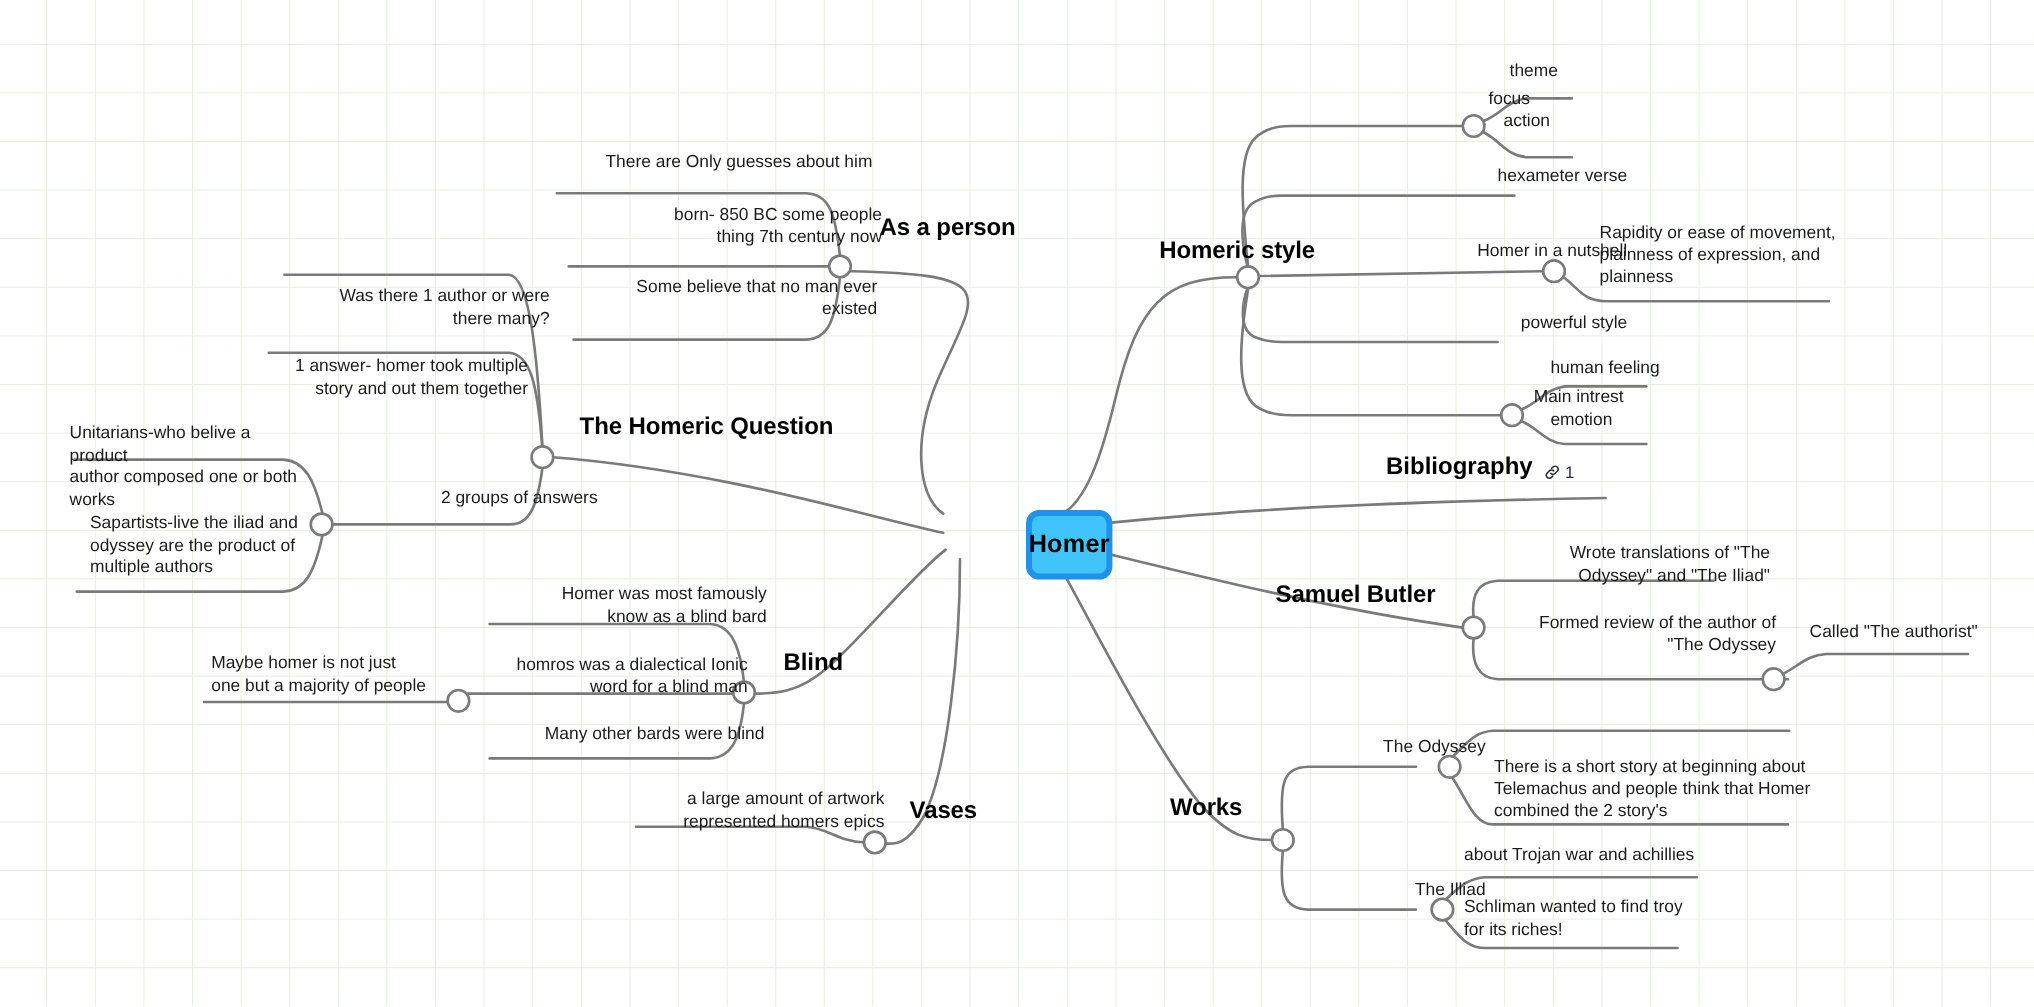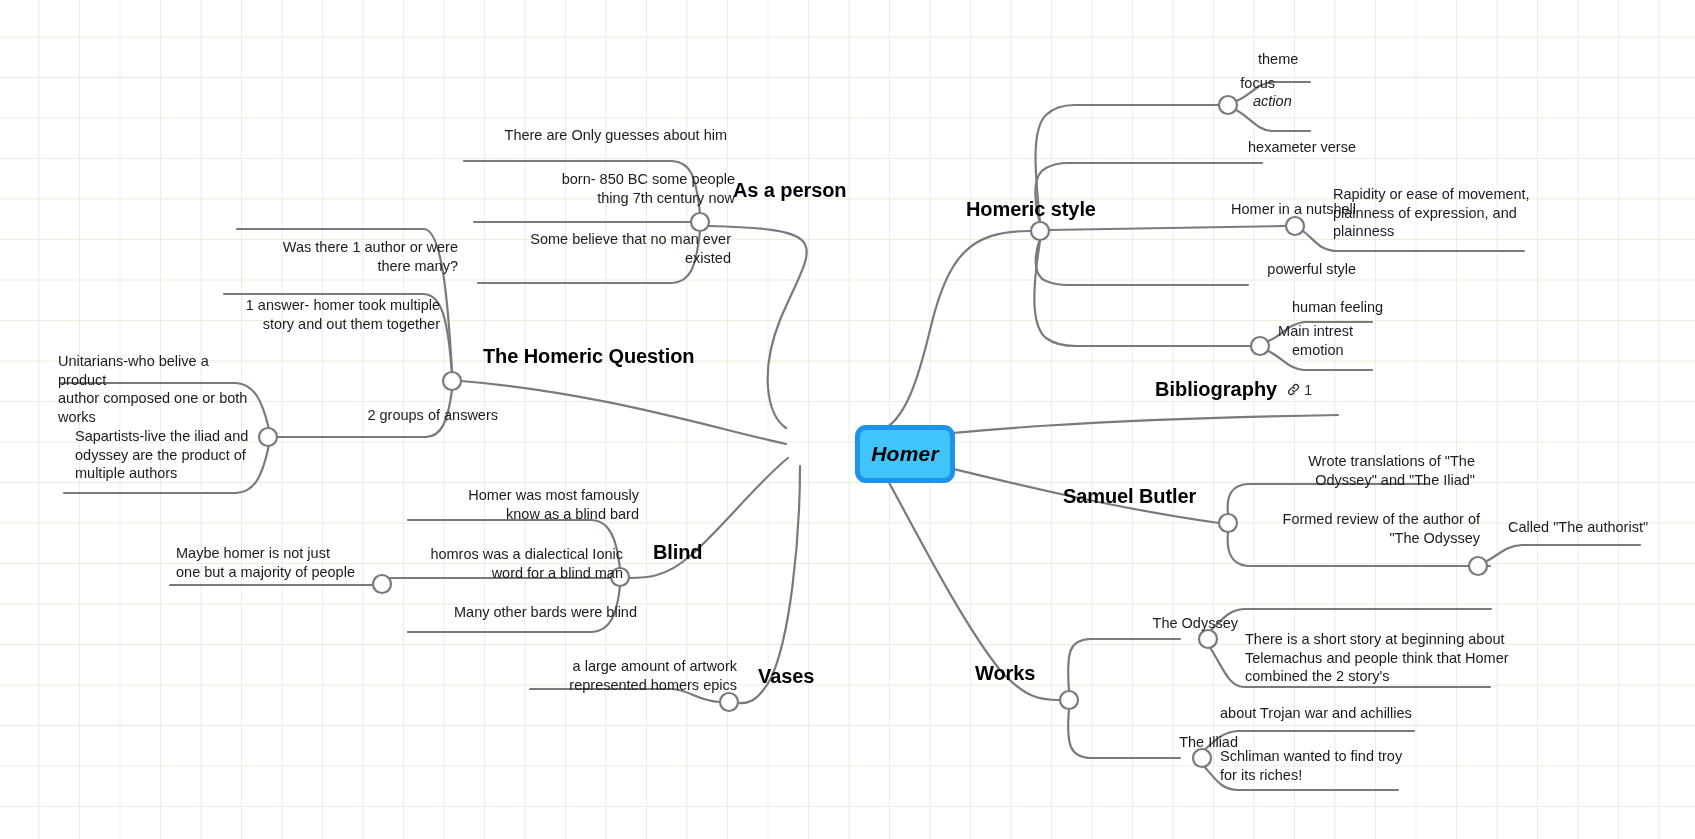--- a/index.html
+++ b/index.html
@@ -70,21 +70,21 @@
   
   .l3 {
     font-size: 14.5px;
     font-weight: normal;
     color: #1b1b1b;
     line-height: 1.28;
   }
   .biblio-wrap {
     position: absolute;
     display: flex;
-    align-items: center;
+    align-items: flex-end;
     gap: 9px;
   }
   .biblio-label {
     font-size: 20px;
     font-weight: bold;
     color: #000;
   }
   .link-badge {
     display: flex;
     align-items: center;
@@ -183,21 +183,21 @@
       <circle cx="1202" cy="758" r="9"></circle>
       <circle cx="700" cy="222" r="9"></circle>
       <circle cx="452" cy="381" r="9"></circle>
       <circle cx="268" cy="437" r="9"></circle>
       <circle cx="620" cy="577" r="9"></circle>
       <circle cx="382" cy="584" r="9"></circle>
       <circle cx="729" cy="702" r="9"></circle>
     </g>
   </svg>
 
-  <div class="node root" style="left:855px; top:425px; width:100px; height:58px;font-style:italic;">
+  <div class="node root" style="left:855px; top:425px; width:72px; height:58px;">
     <span>Homer</span>
   </div>
 
   <div class="node l1" style="left:733px; top:179px;">As a person</div>
 
   <div class="node l2" style="left:467px; top:126px; width:260px;">There are Only guesses about him</div>
 
   <div class="node l2" style="left:505px; top:170px; width:230px;">born- 850 BC some people
 thing 7th century now</div>
 
@@ -239,21 +239,21 @@
 
   <div class="node l2" style="left:537px; top:657px; width:200px;">a large amount of artwork
 represented homers epics</div>
 
   <div class="node l1" style="left:966px; top:198px;">Homeric style</div>
 
   <div class="node l2" style="left:1155px; top:74px; width:120px;">focus</div>
 
   <div class="node l3" style="left:1258px; top:50px; width:120px;">theme</div>
 
-  <div class="node l3" style="left:1253px; top:92px; width:120px;font-style:italic;">action</div>
+  <div class="node l3" style="left:1253px; top:92px; width:120px;">action</div>
 
   <div class="node l2" style="left:1156px; top:138px; width:200px;">hexameter verse</div>
 
   <div class="node l2" style="left:1156px; top:200px; width:200px;">Homer in a nutshell</div>
 
   <div class="node l3" style="left:1333px; top:185px; width:210px;">Rapidity or ease of movement,
 plainness of expression, and
 plainness</div>
 
   <div class="node l2" style="left:1156px; top:260px; width:200px;">powerful style</div>

